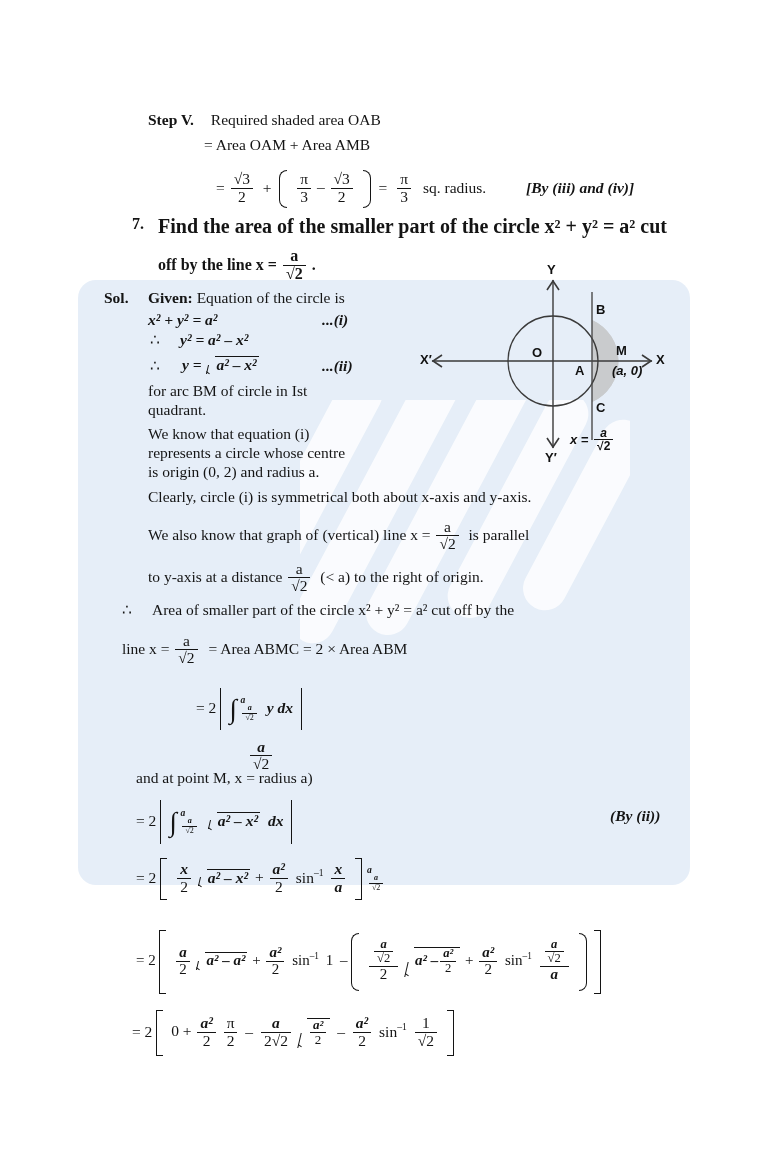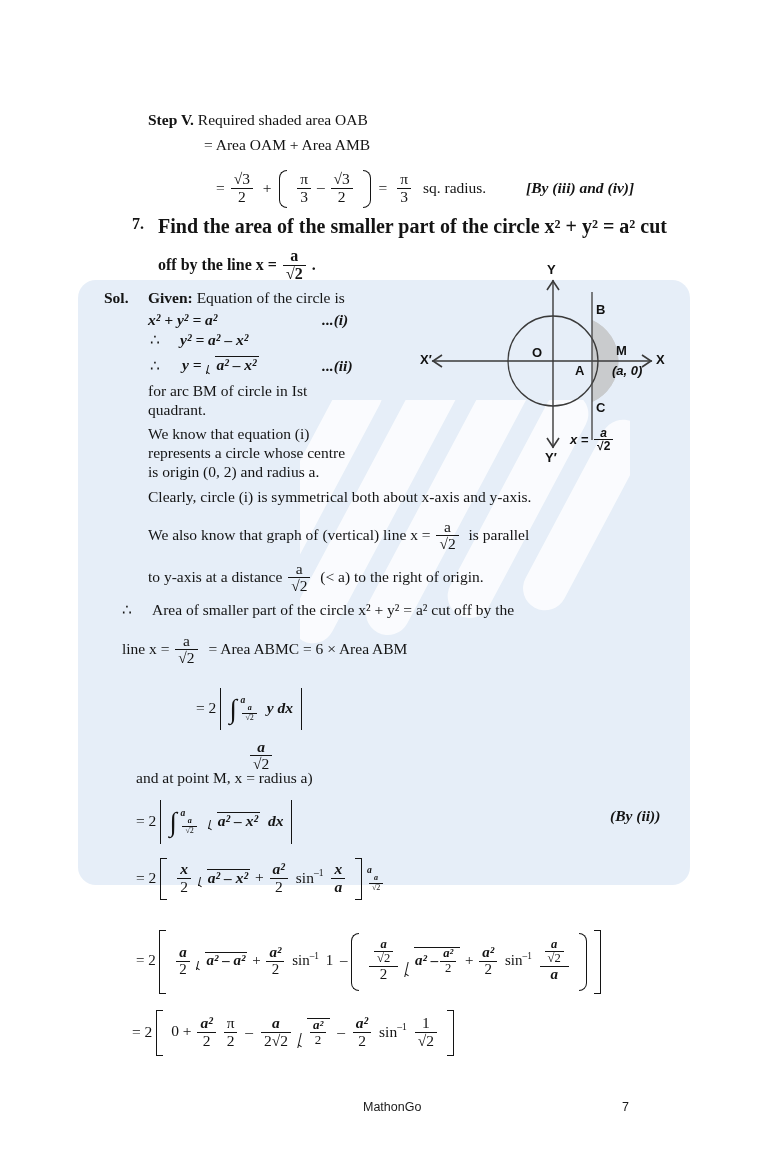--- a/index.html
+++ b/index.html
@@ -111,21 +111,21 @@
   .dlabel{position:absolute;font-family:"Liberation Sans", sans-serif;font-weight:bold;font-size:13px;color:#111;}
 </style>
 </head>
 <body>
 
 <div class="page">
 
 
   <div class="txt" style="left:148px;top:112px;">
     <span class="b">Step V.</span>
-    <span style="margin-left:0;">Required shaded area OAB</span>
+    <span style="margin-left:13px;">Required shaded area OAB</span>
   </div>
   <div class="txt" style="left:204px;top:137px;">= Area OAM + Area AMB</div>
 
   <div class="txt" style="left:216px;top:170px;">
     <span>=</span>
     <span class="fr">
       <span class="n">√3</span>
       <span class="d">2</span>
     </span>
     <span style="margin:0 4px;">+</span>
@@ -221,21 +221,21 @@
 
   <div class="txt" style="left:122px;top:602px;">∴</div>
   <div class="txt" style="left:152px;top:602px;">Area of smaller part of the circle x² + y² = a² cut off by the</div>
 
   <div class="txt" style="left:122px;top:634px;">
     <span>line x =</span>
     <span class="fr">
       <span class="n">a</span>
       <span class="d">√2</span>
     </span>
-    <span style="margin-left:5px;">= Area ABMC = 6 × Area ABM</span>
+    <span style="margin-left:5px;">= Area ABMC = 2 × Area ABM</span>
   </div>
 
   <div class="txt" style="left:196px;top:688px;">
     <span>= 2</span>
     <span class="dl v">
       <span class="lf" style="height:42px;"></span>
       <span class="dc">
         <span class="intg">∫</span>
         <span class="lim">
           <span class="up it">a</span>
@@ -436,18 +436,14 @@
     <span class="dlabel" style="left:192px;top:101px;font-style:italic;font-weight:bold;">(a, 0)</span>
     <span class="dlabel" style="left:150px;top:166px;font-weight:bold;">
       <span class="it">x =</span>
       <span class="fr" style="font-size:12px;">
         <span class="n it">a</span>
         <span class="d">√2</span>
       </span>
     </span>
   </div>
 
-  <div class="ftr">
-    <span class="brand">MathonGo</span>
-    <span class="pg">7</span>
-  </div>
 
 </div>
 
 </body></html>

